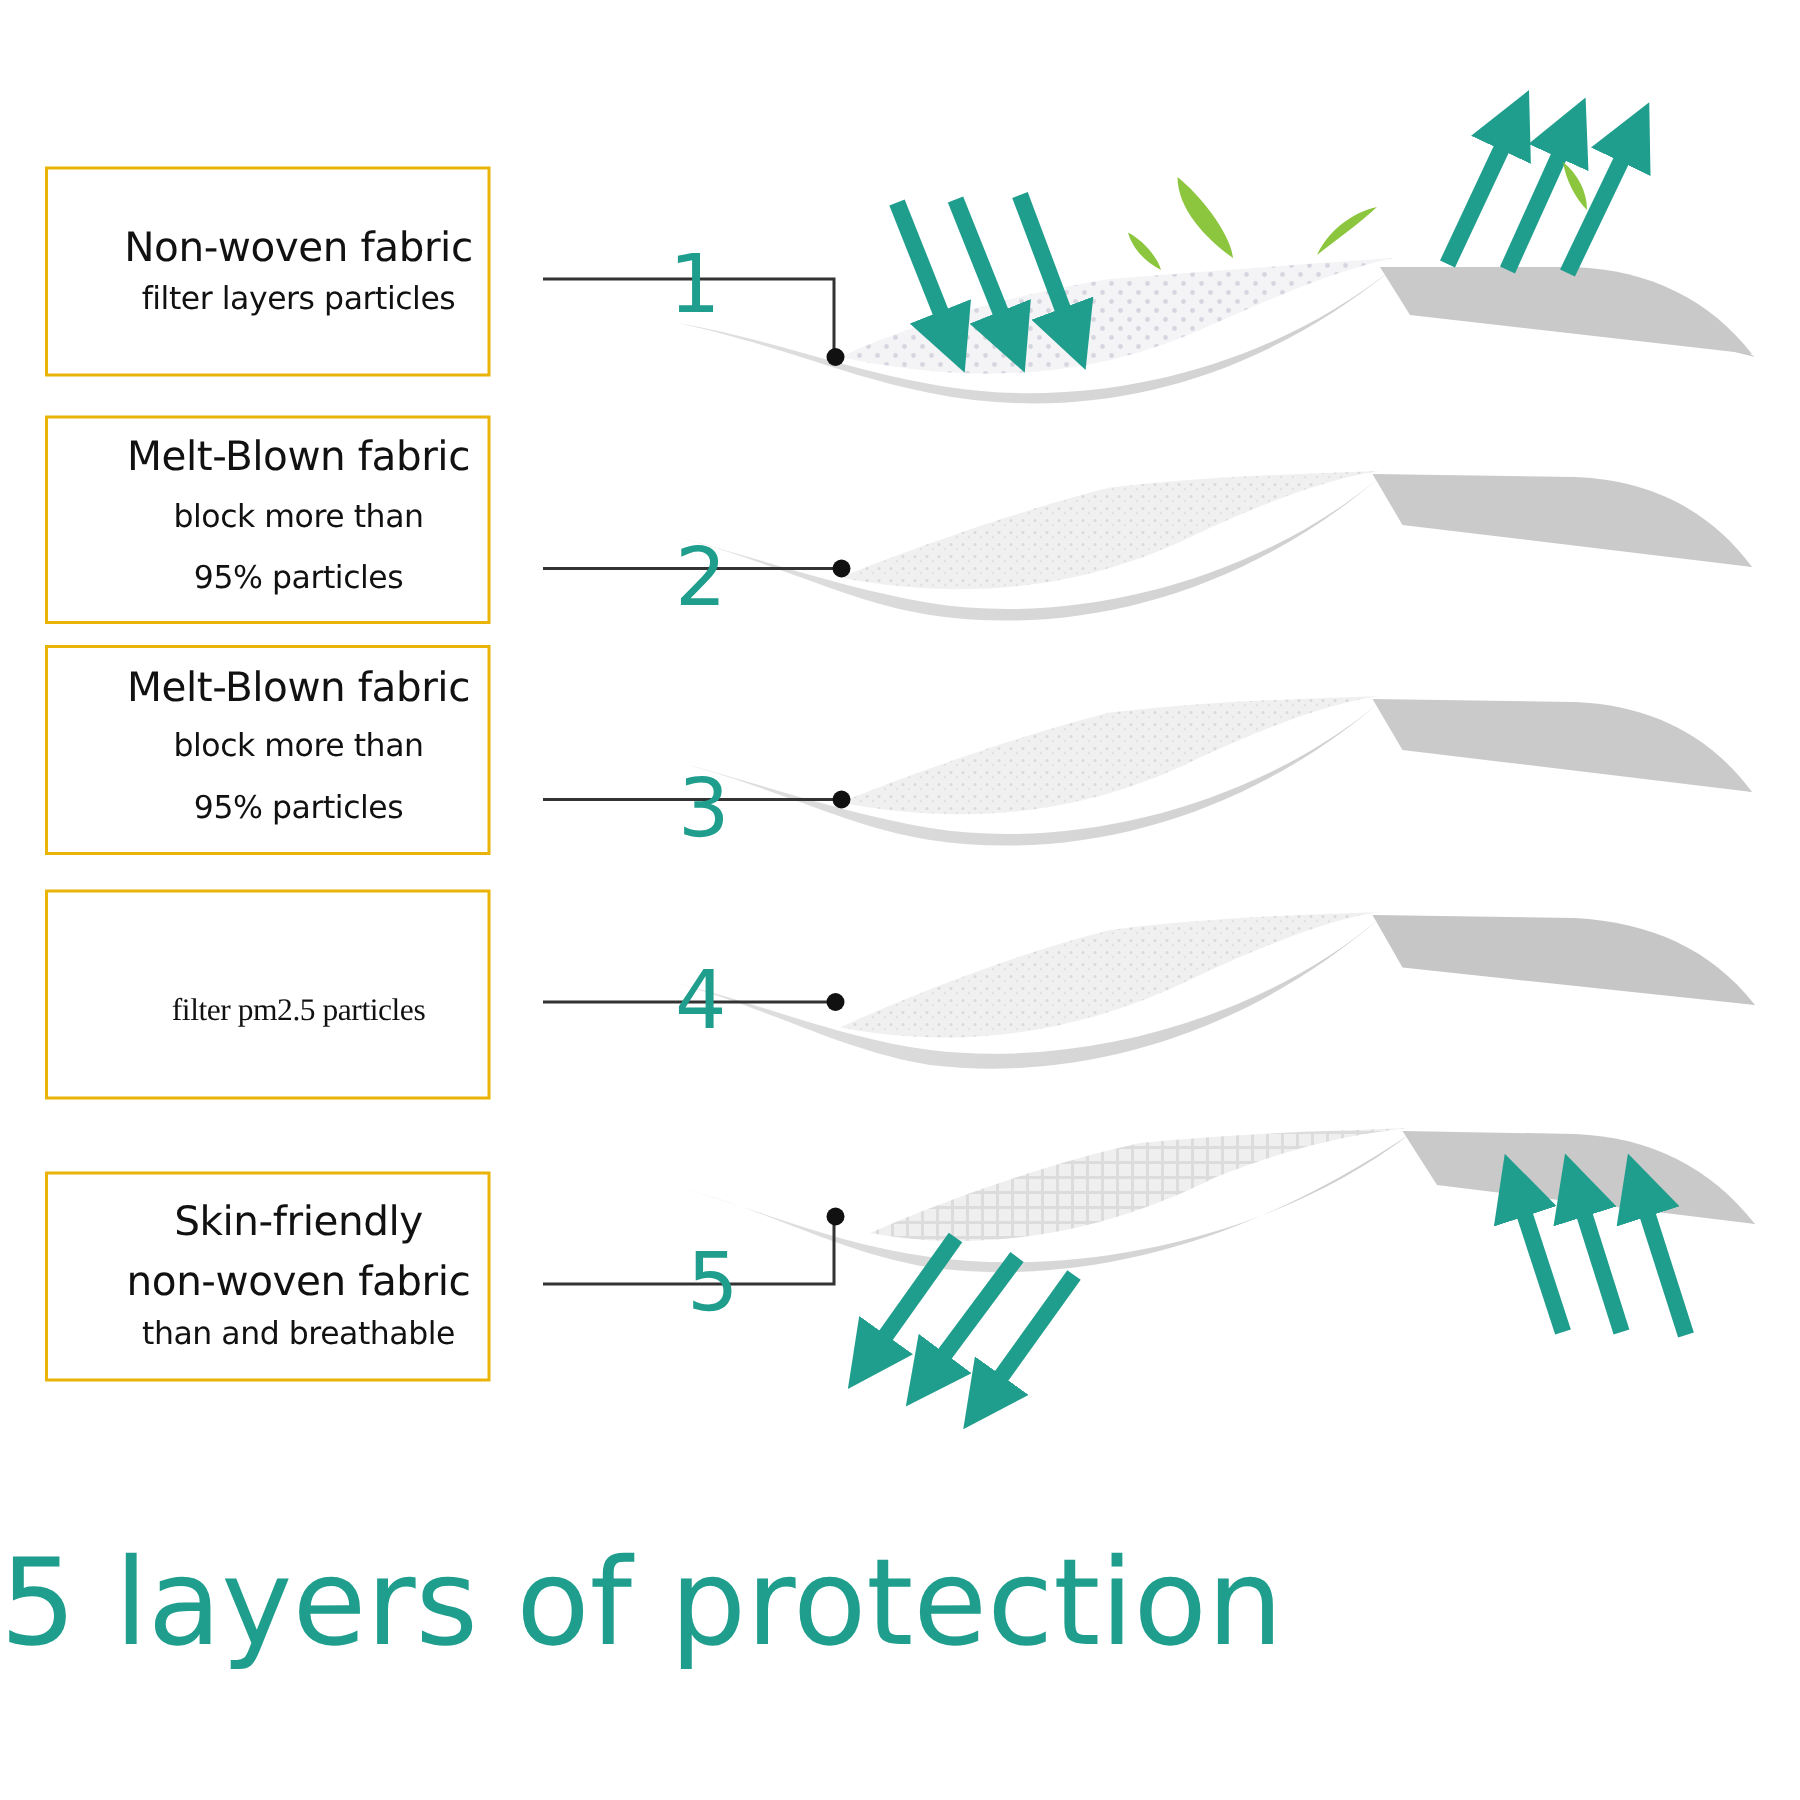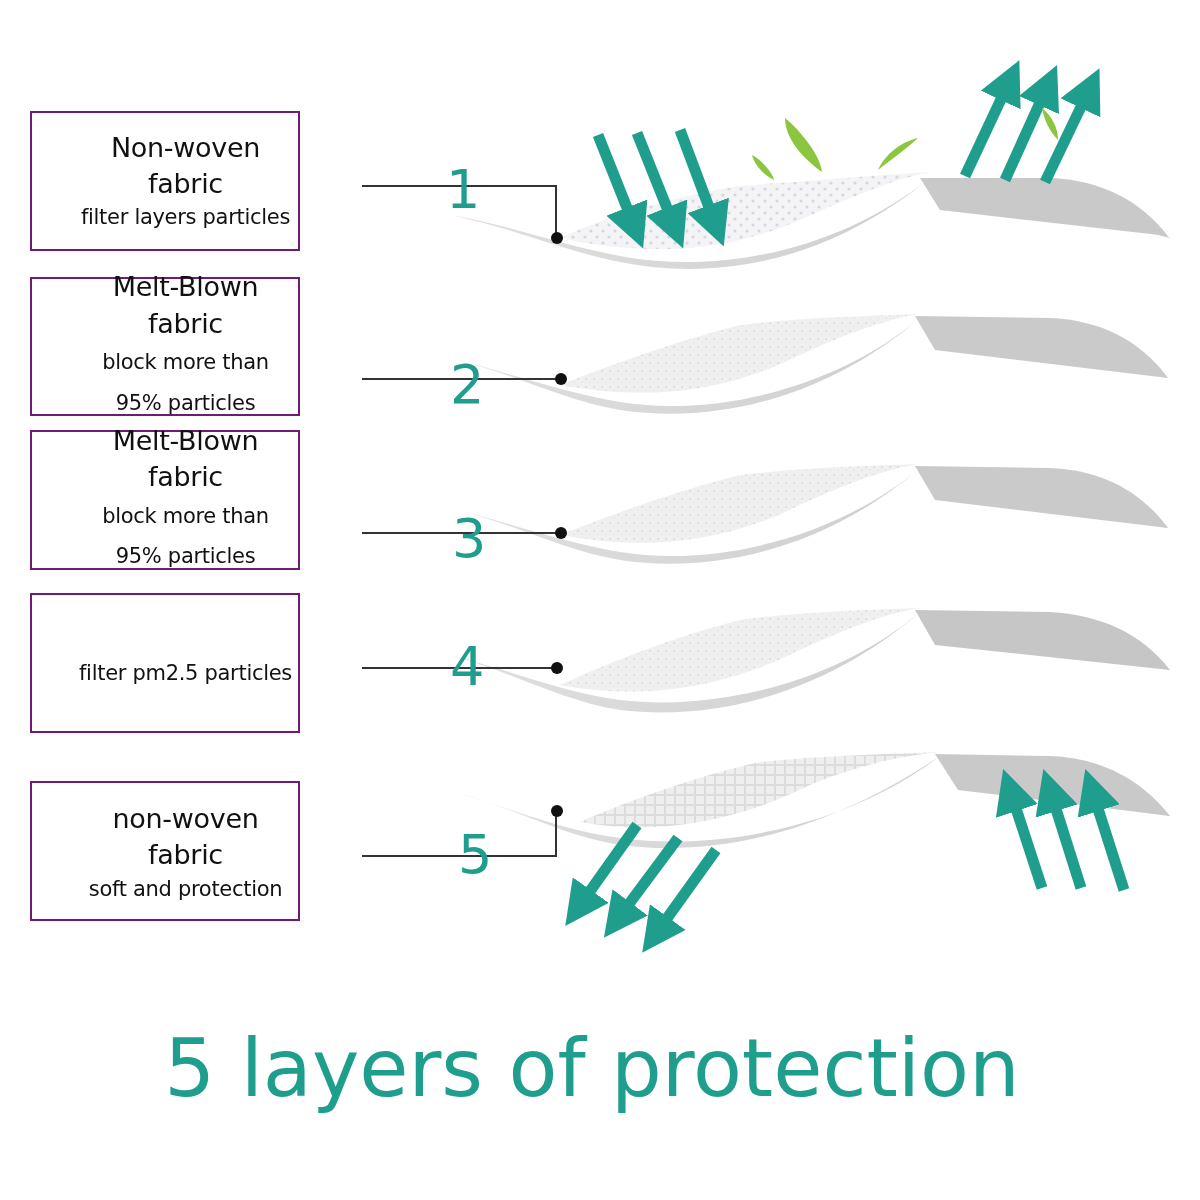--- a/index.html
+++ b/index.html
@@ -1,28 +1,28 @@
 <!DOCTYPE html>
 <html><head>
 <meta charset="utf-8">
 <style>
   html, body { margin: 0; padding: 0; background: #ffffff; }
   body { width: 1200px; height: 1200px; position: relative; overflow: hidden; font-family: "DejaVu Sans", sans-serif; }
   .label-box {
-    position: absolute; left: 30px; width: 270px;
-    border: 2px solid #701a75; background: #fff;
+    position: absolute; left: 30px; width: 297px;
+    border: 2px solid #eab308; background: #fff;
     display: flex; flex-direction: column; align-items: center; justify-content: center;
     text-align: center; color: #111; box-sizing: border-box; padding-left: 41px;
   }
   .label-title { font-size: 27px; line-height: 1.35; letter-spacing: -0.3px; }
   .label-desc { font-size: 21px; line-height: 1.95; letter-spacing: -0.3px; }
   svg.diagram { position: absolute; left: 0; top: 0; }
   .layer-num { position: absolute; color: #1f9e8d; font-size: 54px; line-height: 1; font-family: "DejaVu Sans", sans-serif; }
   .headline {
-    position: absolute; left: 0; width: 1184px; top: 1022px; text-align: center;
+    position: absolute; left: 0; width: 1184px; top: 1022px; 
     color: #1f9e8d; font-size: 80px; letter-spacing: 0px; font-family: "DejaVu Sans", sans-serif;
   }
 </style>
 </head>
 <body>
 
 <svg class="diagram" width="1200" height="1000" viewBox="0 0 1200 1000">
   <defs>
     <pattern id="dots" width="12" height="12" patternUnits="userSpaceOnUse">
       <rect width="12" height="12" fill="#f4f4f6"></rect>
@@ -147,21 +147,22 @@
   <div class="label-desc">95% particles</div>
 </div>
 
 <div class="label-box" style="top:430px;height:140px;">
   <div class="label-title">Melt-Blown fabric</div>
   <div class="label-desc">block more than</div>
   <div class="label-desc">95% particles</div>
 </div>
 
 <div class="label-box" style="top:593px;height:140px;">
-  <div class="label-desc" style="margin-top:20px;">filter pm2.5 particles</div>
+  <div class="label-desc" style="margin-top:20px;font-family:Liberation Serif, serif;">filter pm2.5 particles</div>
 </div>
 
 <div class="label-box" style="top:781px;height:140px;">
+  <div class="label-title">Skin-friendly</div>
   <div class="label-title" style="margin-top:4px;">non-woven fabric</div>
-  <div class="label-desc" style="line-height:1.5;">soft and protection</div>
+  <div class="label-desc" style="line-height:1.5;">than and breathable</div>
 </div>
 
 <div class="headline">5 layers of protection</div>
 
 </body></html>

